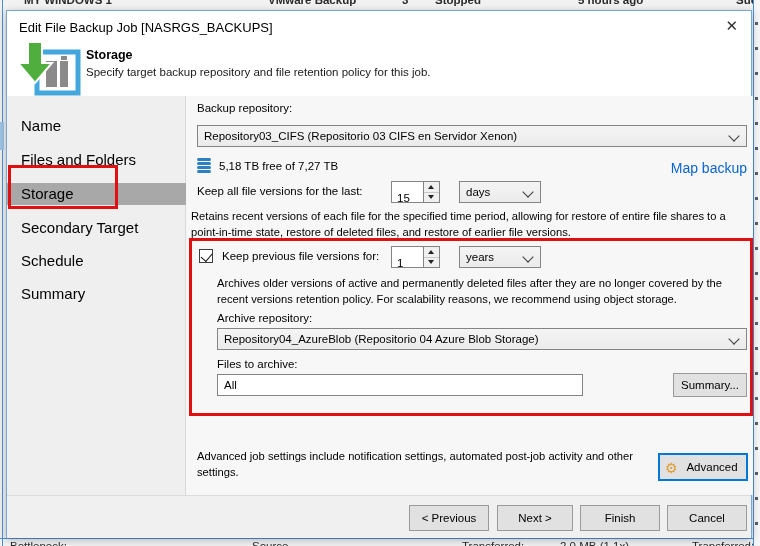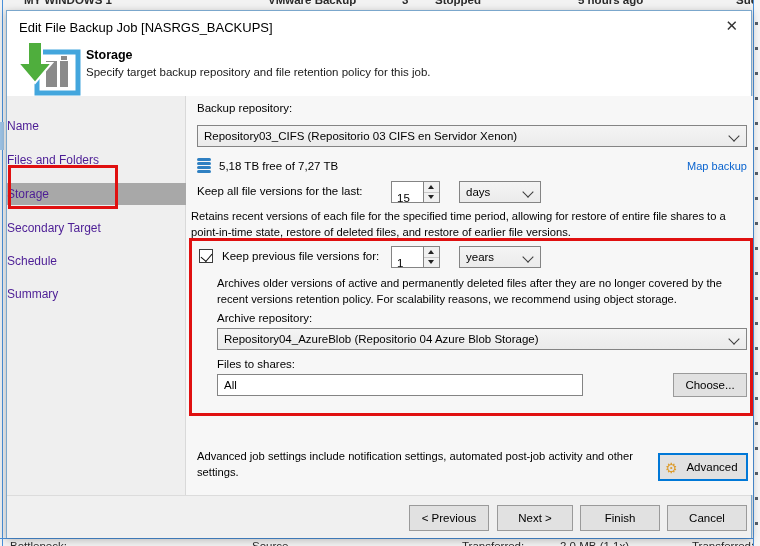--- a/index.html
+++ b/index.html
@@ -31,21 +31,21 @@
   }
   .titlebar{position:absolute;left:0;top:0;width:100%;height:34px;background:#ffffff;}
   .title-text{position:absolute;left:12px;top:9px;font-size:13px;color:#000;}
   .close-btn{position:absolute;right:13px;top:7px;font-size:15px;color:#333;cursor:default;line-height:1;}
   .header{position:absolute;left:0;top:34px;width:100%;height:51px;background:#ffffff;border-bottom:1px solid #d9d9d9;}
   .header-icon{position:absolute;left:10px;top:-4px;width:64px;height:56px;}
   .header-title{position:absolute;left:79px;top:3px;font-size:12.5px;font-weight:bold;color:#000;}
   .header-sub{position:absolute;left:79px;top:21px;font-size:11.5px;color:#1a1a1a;}
   
   .sidebar{position:absolute;left:0;top:85px;width:179px;height:399px;background:#efefef;border-right:1px solid #d9d9d9;box-sizing:border-box;}
-  .side-item{position:absolute;left:0;width:179px;height:22px;line-height:22px;font-size:12px;color:#4c1d95;box-sizing:border-box;}
+  .side-item{position:absolute;left:0;width:179px;height:22px;line-height:22px;padding-left:14px;font-size:15px;color:#000000;box-sizing:border-box;}
   .side-item.selected{background:#a8a8a8;}
   .side-redbox{position:absolute;left:1px;top:154px;width:104px;height:38px;border:3px solid #e01010;z-index:5;}
   
   .main{position:absolute;left:179px;top:85px;width:567px;height:399px;background:#f7f7f7;}
   .lbl{position:absolute;font-size:11.5px;color:#000;white-space:nowrap;}
   .note{position:absolute;font-size:11.2px;color:#000;line-height:16px;}
   
   .combo{
     position:absolute;height:22px;box-sizing:border-box;
     background:linear-gradient(#f4f4f4,#ebebeb);border:1px solid #848484;
@@ -68,21 +68,21 @@
   .chk{position:absolute;width:14px;height:14px;background:#fff;border:1px solid #3c3c3c;box-sizing:border-box;}
   .chk:after{content:"";position:absolute;left:2.5px;top:1px;width:6px;height:9px;border-right:1.6px solid #111;border-bottom:1.6px solid #111;transform:rotate(40deg);}
   
   .btn{
     position:absolute;height:26px;box-sizing:border-box;background:#e1e1e1;border:1px solid #9a9a9a;
     font-size:11.5px;color:#000;text-align:center;line-height:24px;
   }
   .btn-choose{height:24px;line-height:22px;}
   .btn-advanced{border:2px solid #0078d7;line-height:24px;padding-left:18px;}
   .gear{position:absolute;left:5px;top:2px;font-size:14px;color:#dd9d2f;line-height:22px;}
-  .link{position:absolute;font-size:11px;color:#0a64cf;white-space:nowrap;}
+  .link{position:absolute;font-size:14px;color:#0a64cf;white-space:nowrap;}
   .disk-icon{position:absolute;display:flex;flex-direction:column;gap:1px;}
   .disk-icon i{display:block;width:14px;height:3px;background:#2f80c2;border-radius:1.5px;}
   .main-redbox{position:absolute;left:3px;top:142px;width:564px;height:178px;border:3px solid #e01010;box-sizing:border-box;z-index:4;}
   .footer-sep{position:absolute;left:0;top:484px;width:100%;height:1px;background:#dcdcdc;}
   .footer{position:absolute;left:0;top:485px;width:100%;height:42px;background:#f0f0f0;}
 </style>
 </head>
 <body>
 
 <div class="bg-strip-top">
@@ -183,23 +183,23 @@
     </div>
 
     <div class="note" style="left:31px;top:179px;width:530px">Archives older versions of active and permanently deleted files after they are no longer covered by the recent versions retention policy. For scalability reasons, we recommend using object storage.</div>
 
     <span class="lbl" style="left:31px;top:216px">Archive repository:</span>
     <div class="combo" style="left:31px;top:232px;width:530px">
       <span>Repository04_AzureBlob (Repositorio 04 Azure Blob Storage)</span>
       <i class="chev"></i>
     </div>
 
-    <span class="lbl" style="left:31px;top:262px">Files to shares:</span>
+    <span class="lbl" style="left:31px;top:262px">Files to archive:</span>
     <input class="txt-input" style="left: 31px; top: 278px; width: 366px;" value="All">
-    <div class="btn btn-choose" style="left:487px;top:277px;width:74px">Choose...</div>
+    <div class="btn btn-choose" style="left:487px;top:277px;width:74px">Summary...</div>
 
     <div class="note" style="left:11px;top:352px;width:460px">Advanced job settings include notification settings, automated post-job activity and other settings.</div>
     <div class="btn btn-advanced" style="left:472px;top:357px;width:90px;height:28px">
       <span class="gear">⚙</span>
       <span>Advanced</span>
     </div>
   </div>
 
   <div class="footer-sep"></div>
   <div class="footer">

